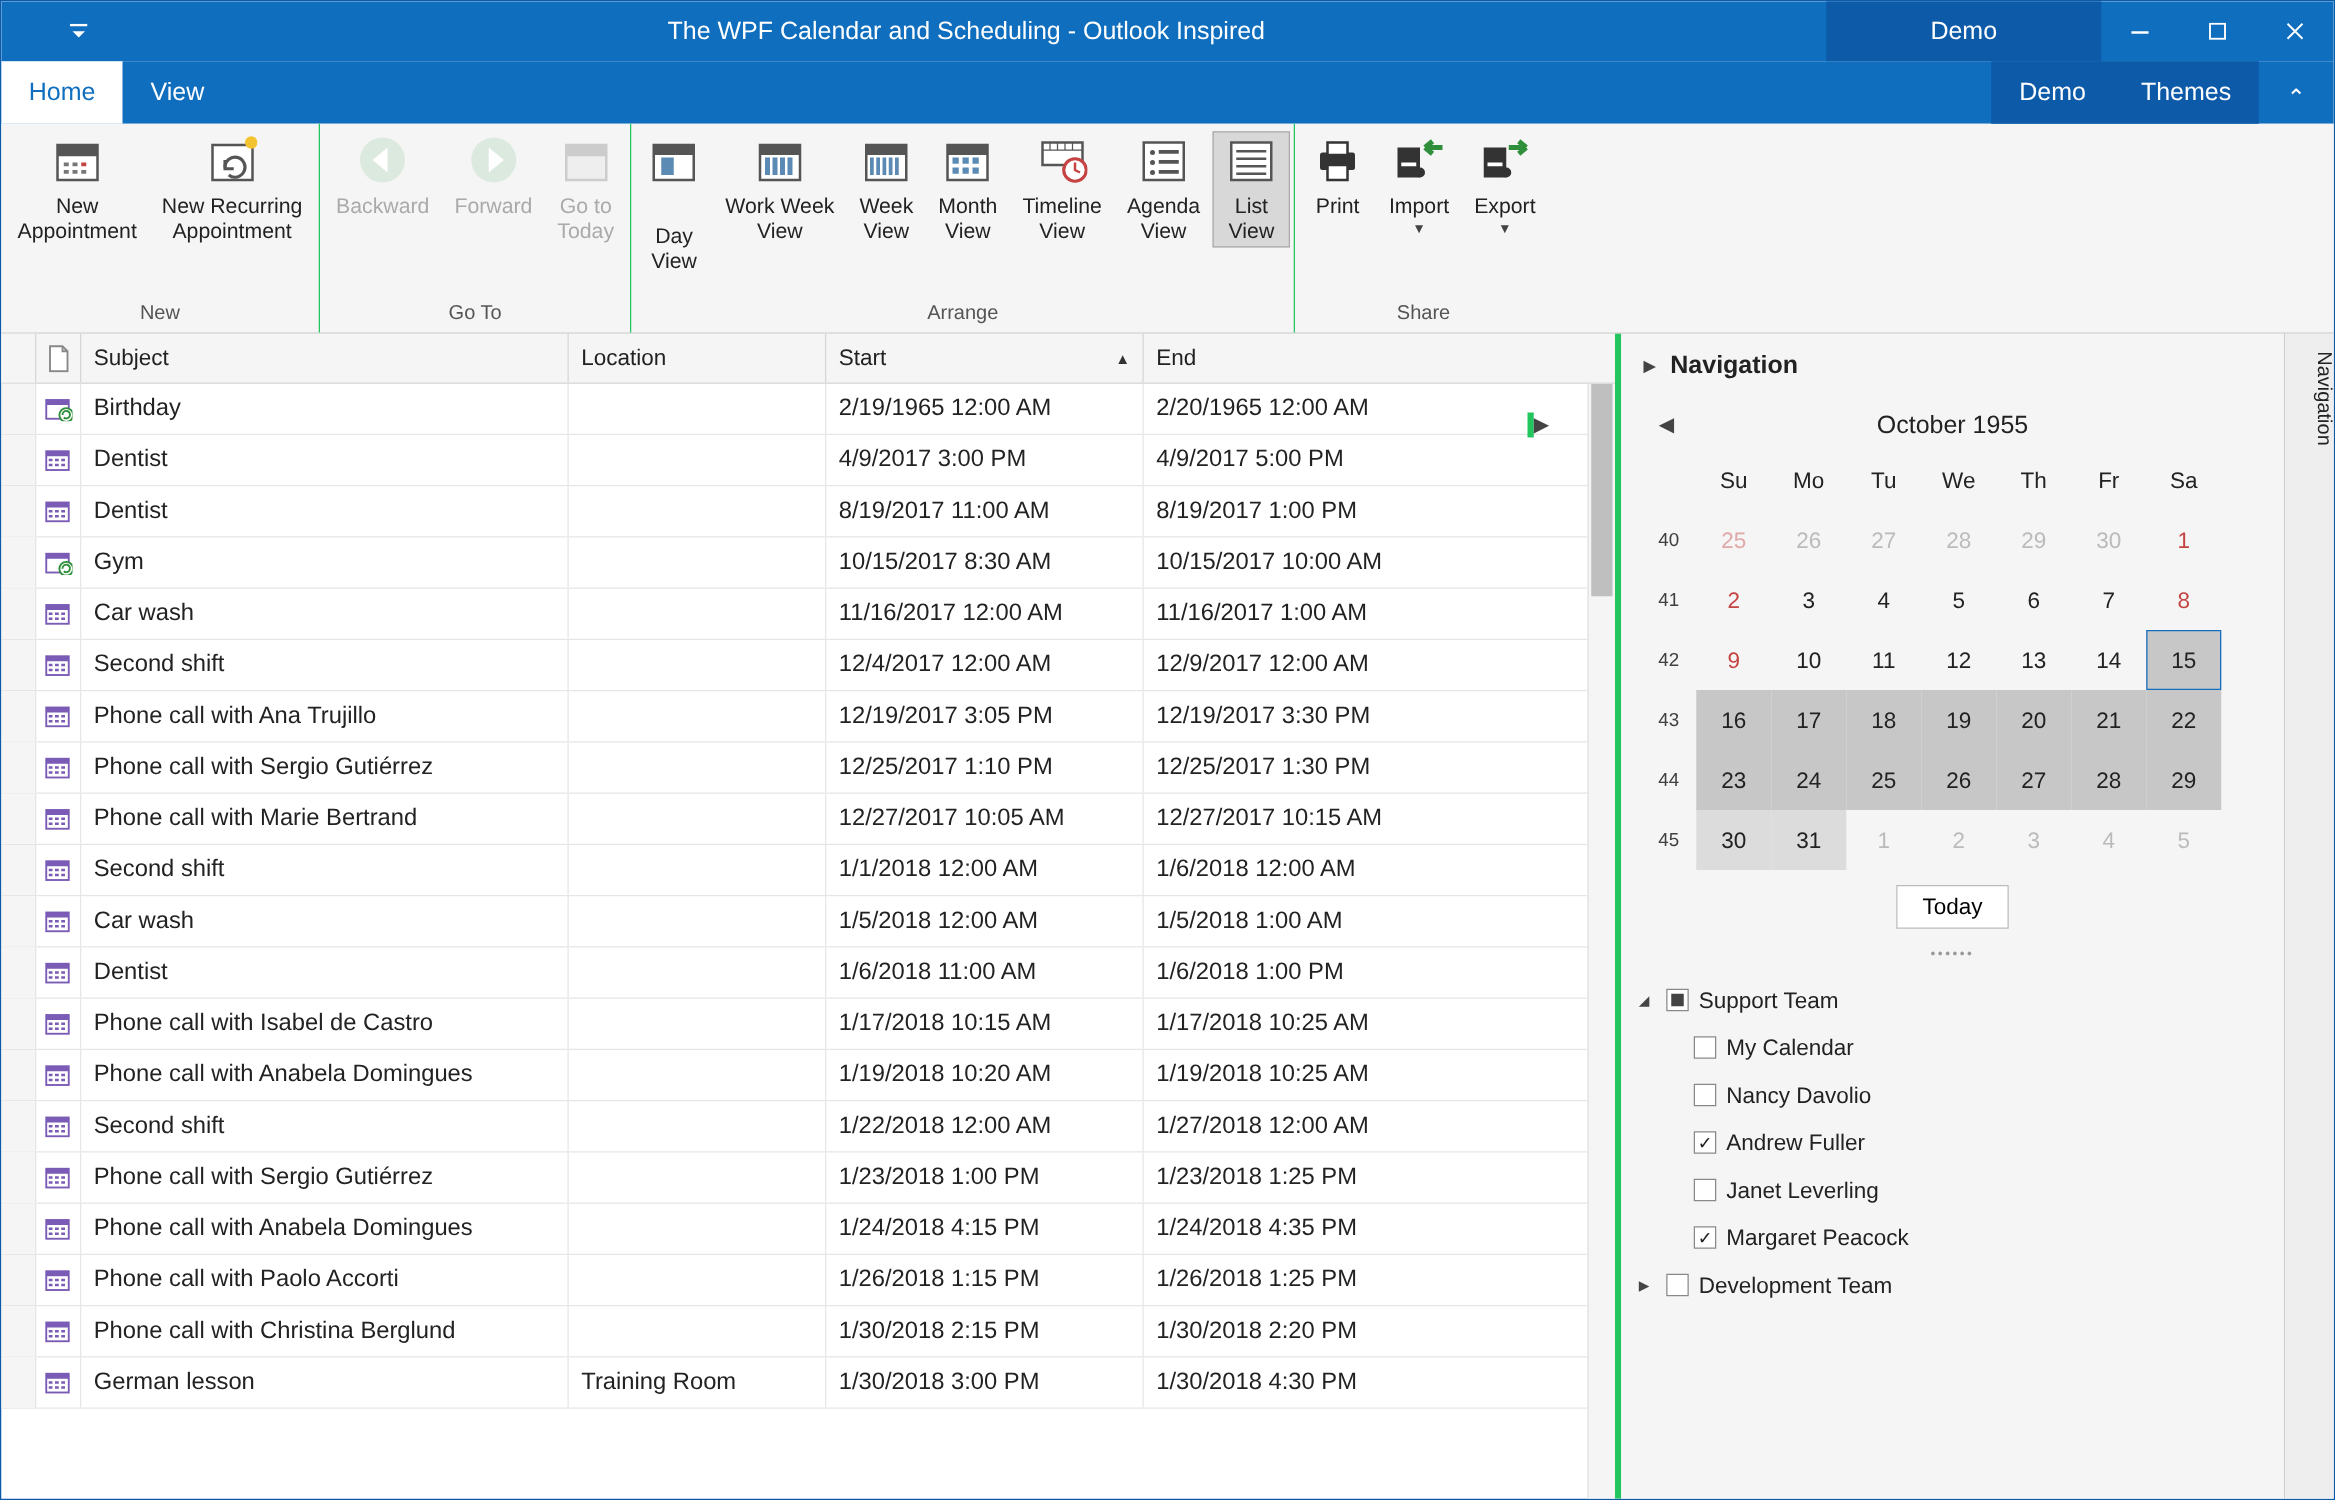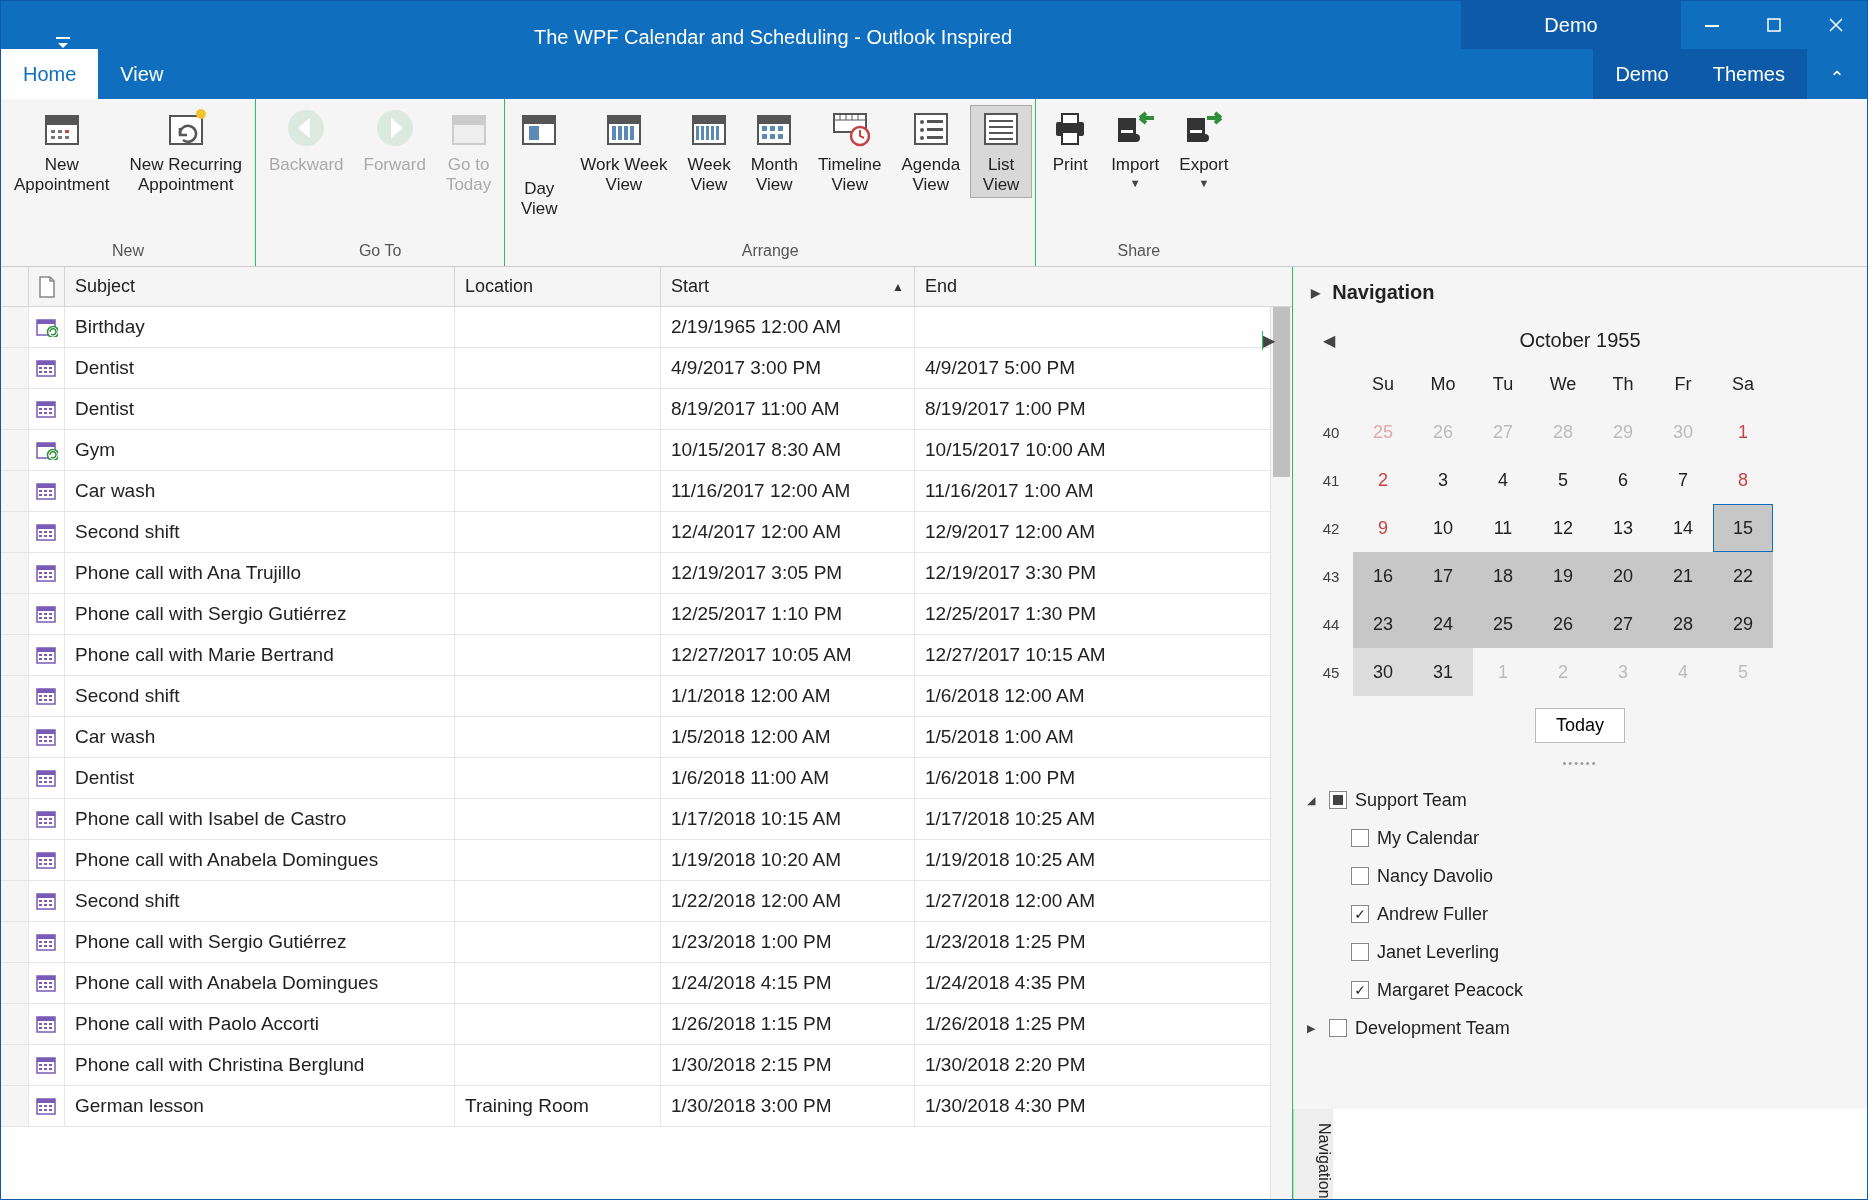--- a/index.html
+++ b/index.html
@@ -1,17 +1,17 @@
 <!DOCTYPE html>
 <html><head>
 <meta charset="utf-8">
 <style>
   * { box-sizing: border-box; margin: 0; padding: 0; }
   body { font-family: "Segoe UI", Tahoma, sans-serif; font-size: 15px; background: #fff; color: #222; width:1868px; height:1200px; overflow:hidden; border:1px solid #0d5ba8;}
-  .titlebar { background: #106ebe; height: 48px; display:flex; align-items:flex-end; color:#fff;padding-left:40px; }
+  .titlebar { background: #106ebe; height: 48px; display:flex; align-items:center; color:#fff;padding-left:40px; }
   .titlebar .qat { width: 44px; display:flex; justify-content:center; align-items:center;}
   .titlebar .title { flex:1; text-align:center; font-size:20px; }
   .titlebar .demo-tab { background:#0d5ba8; width:220px; height:100%; display:flex; align-items:center; justify-content:center; font-size:20px;}
   .titlebar .winbtns { display:flex; height:100%; }
   .titlebar .winbtns div { width:62px; display:flex; align-items:center; justify-content:center; font-size:18px;}
   .tabrow { background:#106ebe; height:50px; display:flex; align-items:flex-end; }
   .tabrow .tab { padding: 10px 22px 10px 22px; font-size:20px; color:#fff; height:50px; display:flex; align-items:center;}
   .tabrow .tab.active { background:#fff; color:#106ebe; }
   .tabrow .spacer { flex:1; }
   .tabrow .right-tabs { display:flex; }
@@ -21,21 +21,21 @@
   .rgroup .items { flex:1; display:flex; align-items:flex-start; padding:6px 3px 0 3px;}
   .rgroup .lbl { text-align:center; padding:4px 0 6px 0; font-size:16px; color:#555;}
   .ritm { display:flex; flex-direction:column; align-items:center; padding:2px 10px; line-height:1.2; font-size:17px;}
   .ritm .ic { width:42px; height:42px; margin-bottom:6px; display:flex; align-items:center; justify-content:center;}
   .ritm.disabled { color:#aaa; }
   .ritm.selected { background:#d8d8d8; border:1px solid #aaa; padding:1px 9px;}
   .dropdown-arrow { font-size:11px; color:#444; margin-top:2px;}
 
   .workarea { display:flex; height: calc(1200px - 48px - 50px - 168px - 2px); }
   .left { flex:1; position:relative; display:flex; flex-direction:column;}
-  .right { width:575px; border-left:1px solid #22c55e; display:flex; position:relative;flex-direction:column;}
+  .right { width:575px; border-left:5px solid #22c55e; display:flex; position:relative;}
   .right-content { flex:1; background:#f5f5f5; display:flex; flex-direction:column; position:relative;}
   .nav-sidebar { width:40px; background:#eee; border-left:1px solid #ccc; writing-mode:vertical-rl; text-orientation:mixed; padding-top:14px; font-size:16px; text-align:left;}
 
   
   .ghdr { display:flex; background:#f5f5f5; border-bottom:1px solid #d6d6d6; height:40px; align-items:flex-start;}
   .ghdr > div { border-right:1px solid #d6d6d6; padding:0 10px; height:100%; display:flex; align-items:center; font-size:18px;}
   .gbody { flex:1; overflow:hidden; position:relative;}
   .scrollbar { position:absolute; right:0; top:0; width:22px; height:100%; background:#f5f5f5; border-left:1px solid #e0e0e0;}
   .scrollbar .thumb { position:absolute; left:2px; right:2px; top:0; height:170px; background:#bfbfbf;}
   .gbody .rows { margin-right:22px;}
@@ -375,20 +375,21 @@
               <svg width="22" height="20">
                 <rect x="1" y="3" width="18" height="15" fill="#fff" stroke="#7a5bb5" stroke-width="1.5"></rect>
                 <rect x="1" y="3" width="18" height="4" fill="#7a5bb5"></rect>
                 <circle cx="17" cy="15" r="5.5" fill="#fff" stroke="#2f8f3a" stroke-width="1.5"></circle>
                 <path d="M14 15 a3 3 0 1 1 1 2" fill="none" stroke="#2f8f3a" stroke-width="1.5"></path>
               </svg>
             </div>
   <div class="c-subj">Birthday</div>
   <div class="c-loc"></div>
   <div class="c-start">2/19/1965 12:00 AM</div>
+  <div class="c-end" style="border-right:none">2/20/1965 12:00 AM</div>
           </div>
           <div class="grow">
             <div class="c-ind"></div>
   <div class="c-ico">
               <svg width="22" height="20">
                 <rect x="1" y="3" width="18" height="15" fill="#fff" stroke="#7a5bb5" stroke-width="1.5"></rect>
                 <rect x="1" y="3" width="18" height="4" fill="#7a5bb5"></rect>
                 <g fill="#7a5bb5">
                   <rect x="3" y="9" width="3" height="2"></rect>
                   <rect x="8" y="9" width="3" height="2"></rect>

